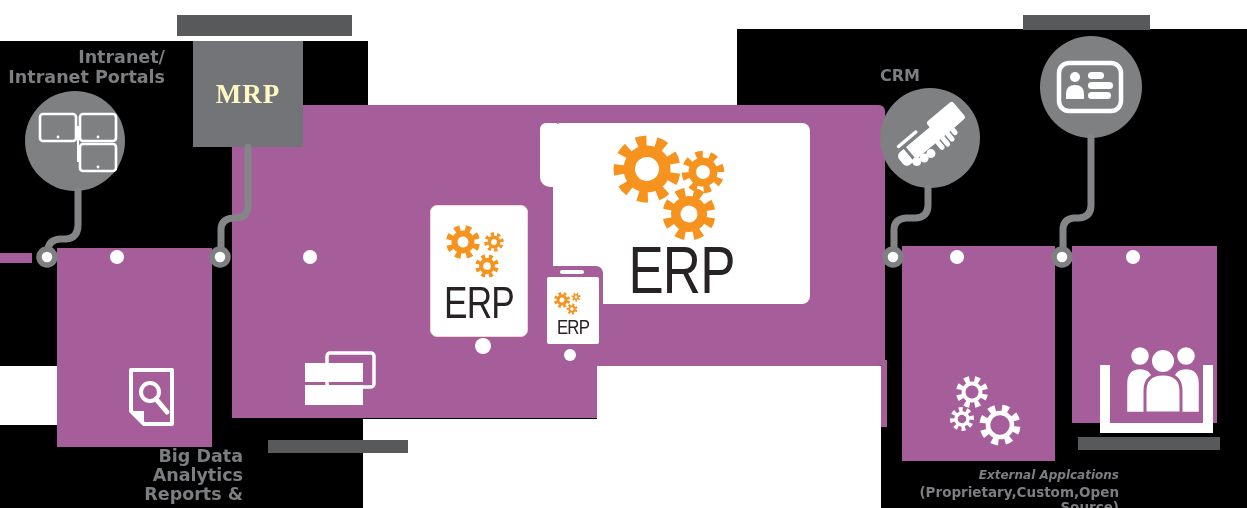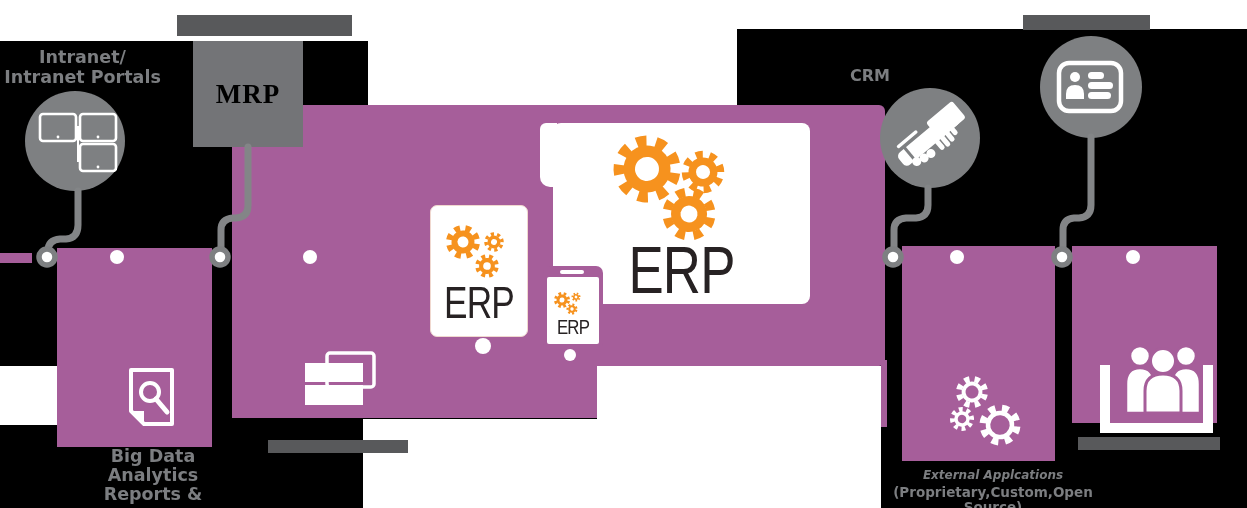--- a/index.html
+++ b/index.html
@@ -3,21 +3,21 @@
 <meta charset="utf-8">
 <style>
   html,body{margin:0;padding:0;background:#000;}
   #canvas{position:relative;width:1247px;height:508px;background:#000;overflow:hidden;
           font-family:"DejaVu Sans",sans-serif;}
   .abs{position:absolute;}
   .white{background:#ffffff;}
   .purple{background:#a65e9a;}
   .graybar{background:#58595b;}
   .gcircle{background:#7e8082;border-radius:50%;}
-  .glabel{color:#7c7e81;text-align:center;font-weight:bold;}
+  .glabel{color:#7c7e81;text-align:right;font-weight:bold;}
   .erp-text{font-family:"Liberation Sans",sans-serif;color:#272223;text-align:center;
             line-height:1;transform:scaleX(.8);transform-origin:center;letter-spacing:-1px;}
   svg{display:block;}
   #icon-layer{pointer-events:none;}
 </style>
 </head>
 <body>
 
 <div id="canvas">
 
@@ -35,21 +35,21 @@
   <div class="abs purple" style="left:57px;top:248px;width:155px;height:199px;"></div>
   <div class="abs purple" style="left:902px;top:246px;width:153px;height:215px;"></div>
   <div class="abs purple" style="left:1072px;top:246px;width:145px;height:177px;"></div>
 
   <div class="abs graybar" style="left:177px;top:15px;width:175px;height:21px;"></div>
   <div class="abs graybar" style="left:1023px;top:15px;width:127px;height:15px;"></div>
   <div class="abs graybar" style="left:268px;top:440px;width:140px;height:13px;"></div>
   <div class="abs graybar" style="left:1078px;top:437px;width:142px;height:13px;"></div>
 
   <div class="abs" style="left:193px;top:41px;width:110px;height:106px;background:#737477;display:flex;align-items:center;justify-content:center;">
-    <span style="font-family:'Liberation Serif',serif;font-weight:bold;font-size:27px;color:#000000;letter-spacing:1px;">MRP</span>
+    <span style="font-family:'Liberation Serif',serif;font-weight:bold;font-size:27px;color:#fef9c3;letter-spacing:1px;">MRP</span>
   </div>
 
   <div class="abs gcircle" style="left:25px;top:91px;width:100px;height:100px;"></div>
   <div class="abs gcircle" style="left:880px;top:88px;width:100px;height:100px;"></div>
   <div class="abs gcircle" style="left:1040px;top:36px;width:102px;height:102px;"></div>
 
   <div class="abs white" style="left:540px;top:123px;width:17px;height:64px;border-radius:6px 0 0 10px;"></div>
   <div class="abs white" style="left:553px;top:123px;width:257px;height:181px;border-radius:8px;"></div>
 
   <div class="abs white" style="left:430px;top:205px;width:98px;height:132px;border-radius:7px;border:1px solid #f0d8cf;box-sizing:border-box;"></div>

